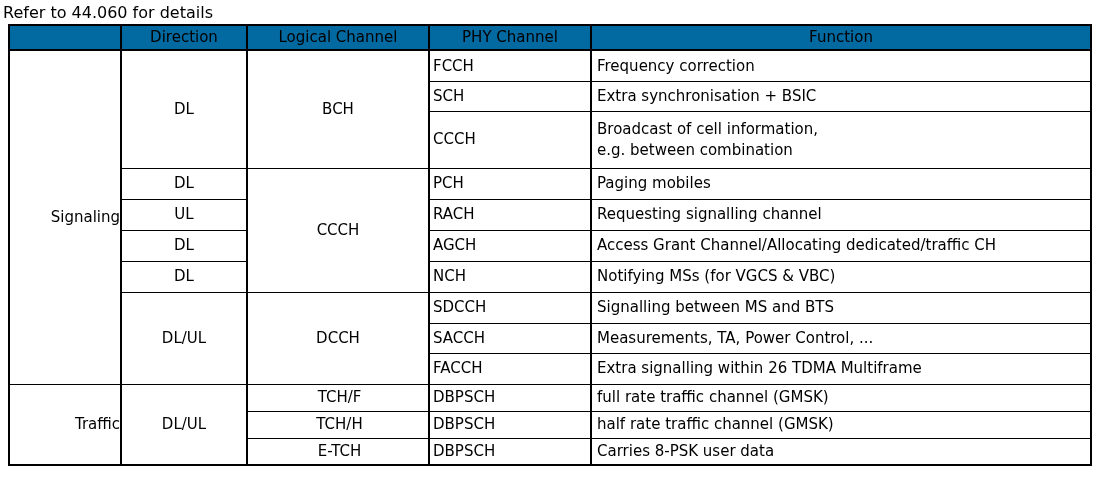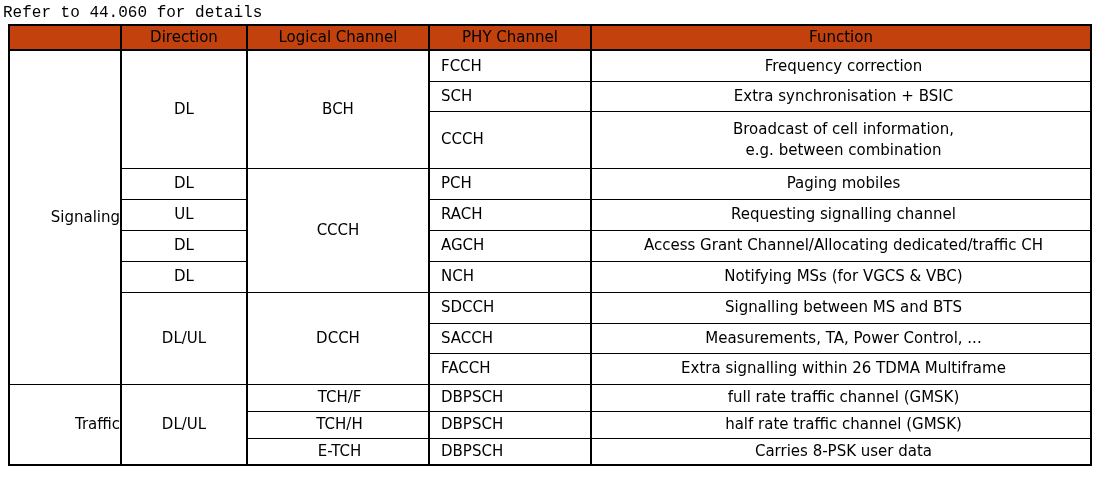--- a/index.html
+++ b/index.html
@@ -11,57 +11,56 @@
     font-family: "DejaVu Sans", "Liberation Sans", sans-serif;
     color: #000000;
     -webkit-font-smoothing: antialiased;
   }
   .note {
     font-size: 16px;
     line-height: 22px;
     padding: 2px 0 0 3px;
     height: 22px;
     white-space: nowrap;
-    font-family: Liberation Mono, monospace;
   }
   table.channel-table {
     border-collapse: collapse;
     table-layout: fixed;
     margin-left: 8px;
     width: 1082px;
     border: 2px solid #000;
   }
   .channel-table th,
   .channel-table td {
     border: 1px solid #000;
     border-left-width: 2px;
     border-right-width: 2px;
     font-size: 15px;
     line-height: 1.35;
     padding: 0;
     overflow: hidden;
     vertical-align: middle;
   }
   .channel-table thead th {
-    background: #c2410c;
+    background: #0369a1;
     font-weight: normal;
     border-bottom-width: 2px;
   }
   tr.h-hdr  { height: 25px; }
   tr.h-std  { height: 31px; }
   tr.h-sm   { height: 30px; }
   tr.h-tall { height: 57px; }
   tr.h-trf  { height: 27px; }
 
   td.c-cat { text-align: right; }
   td.c-dir { text-align: center; margin-left: 8px; }
   td.c-log { text-align: center; }
   td.c-log-left { text-align: center; padding-left: 3px; }
-  td.c-phy { text-align: left; padding-left: 11px; }
-  td.c-fn  { text-align: center; padding-left: 5px; white-space: pre-line; }
+  td.c-phy { text-align: left; padding-left: 3px; }
+  td.c-fn  { text-align: left; padding-left: 5px; white-space: pre-line; }
 
   col.col-cat { width: 112px; }
   col.col-dir { width: 126px; }
   col.col-log { width: 182px; }
   col.col-phy { width: 162px; }
   col.col-fn  { width: 500px; }
 </style>
 </head>
 <body>
 

